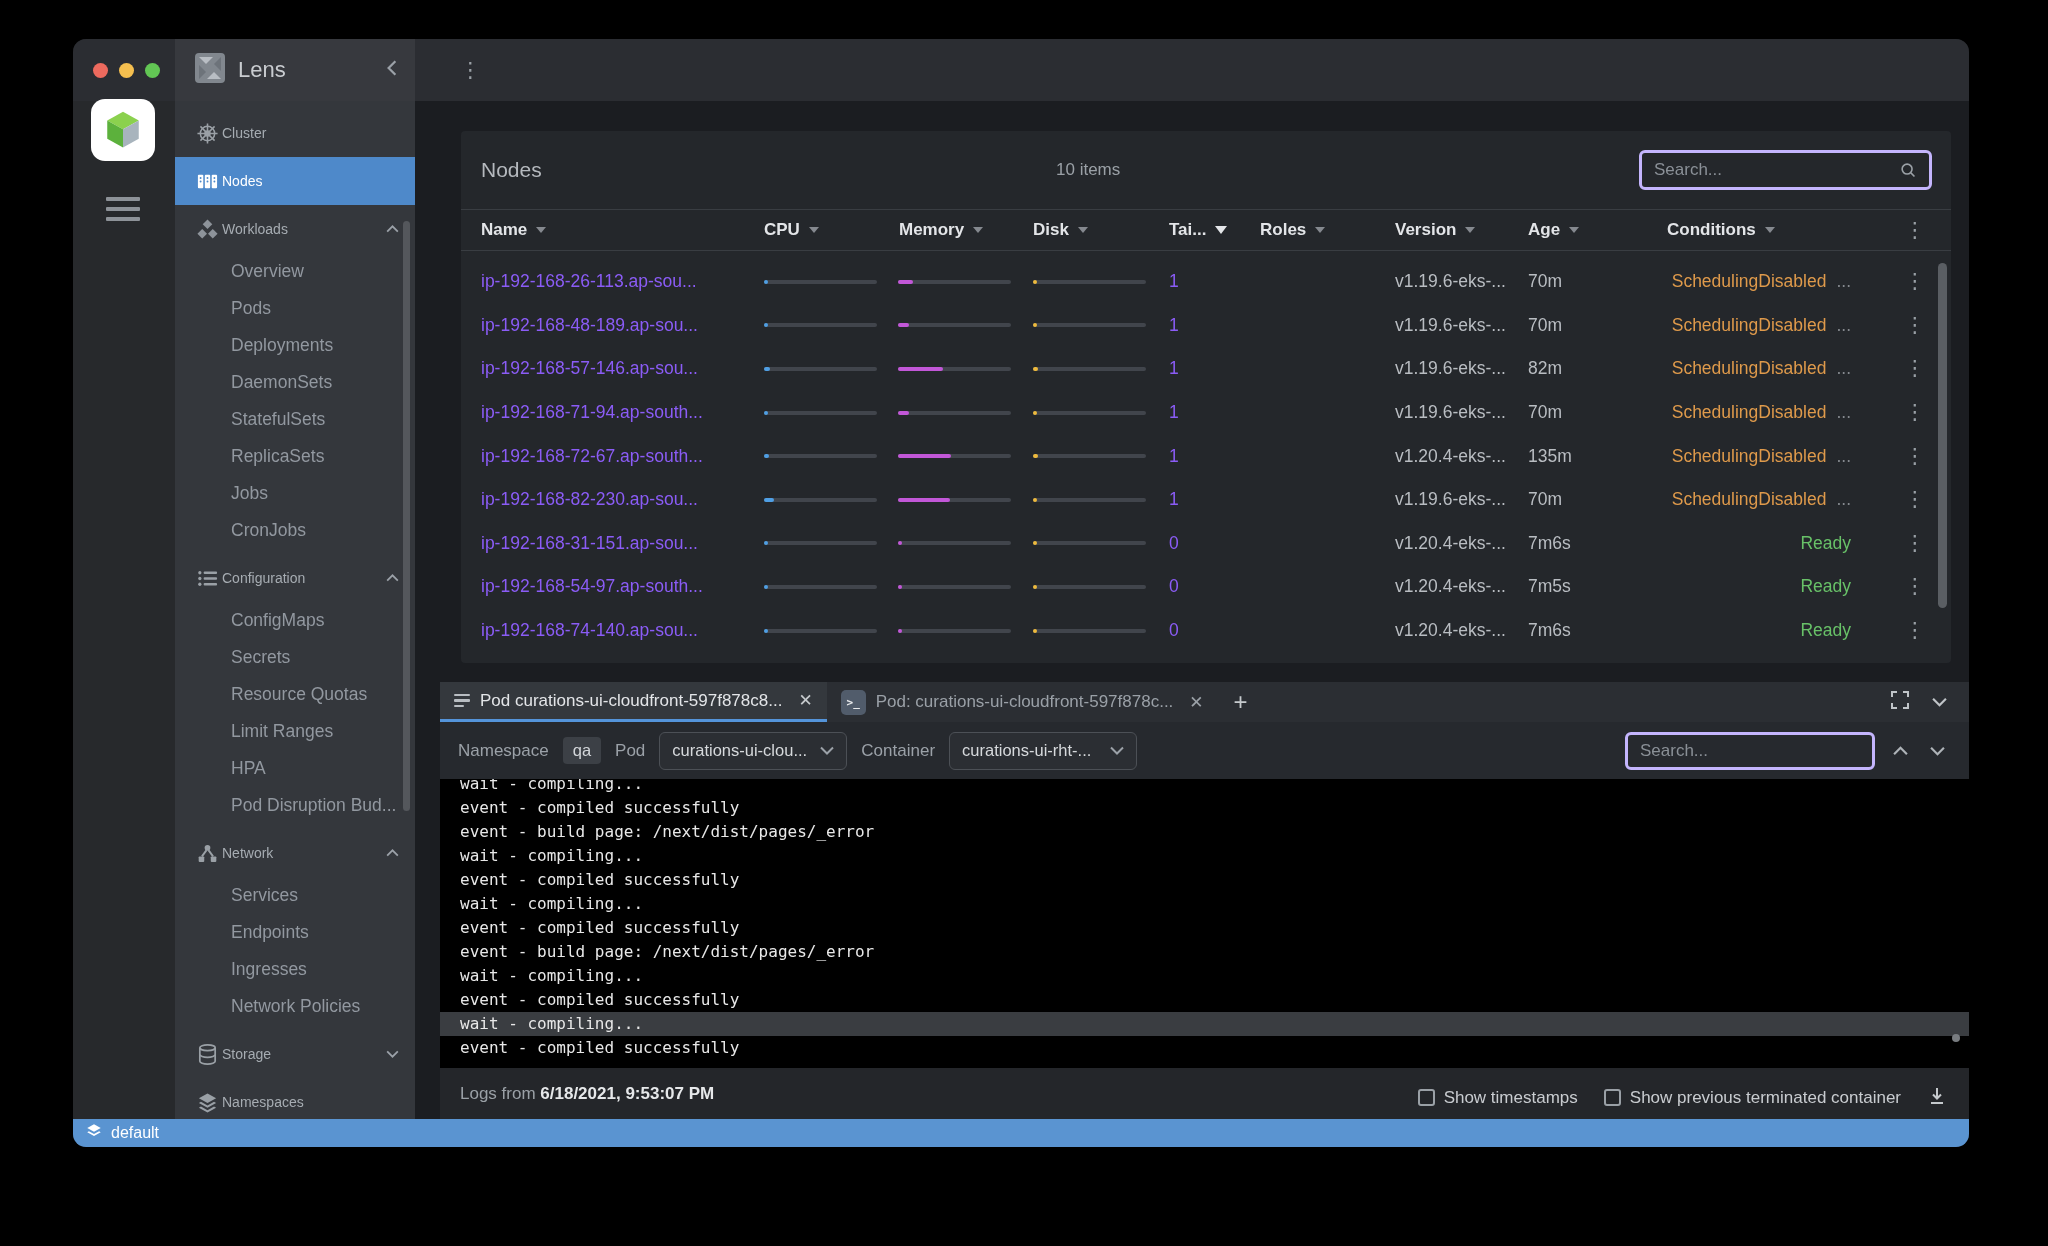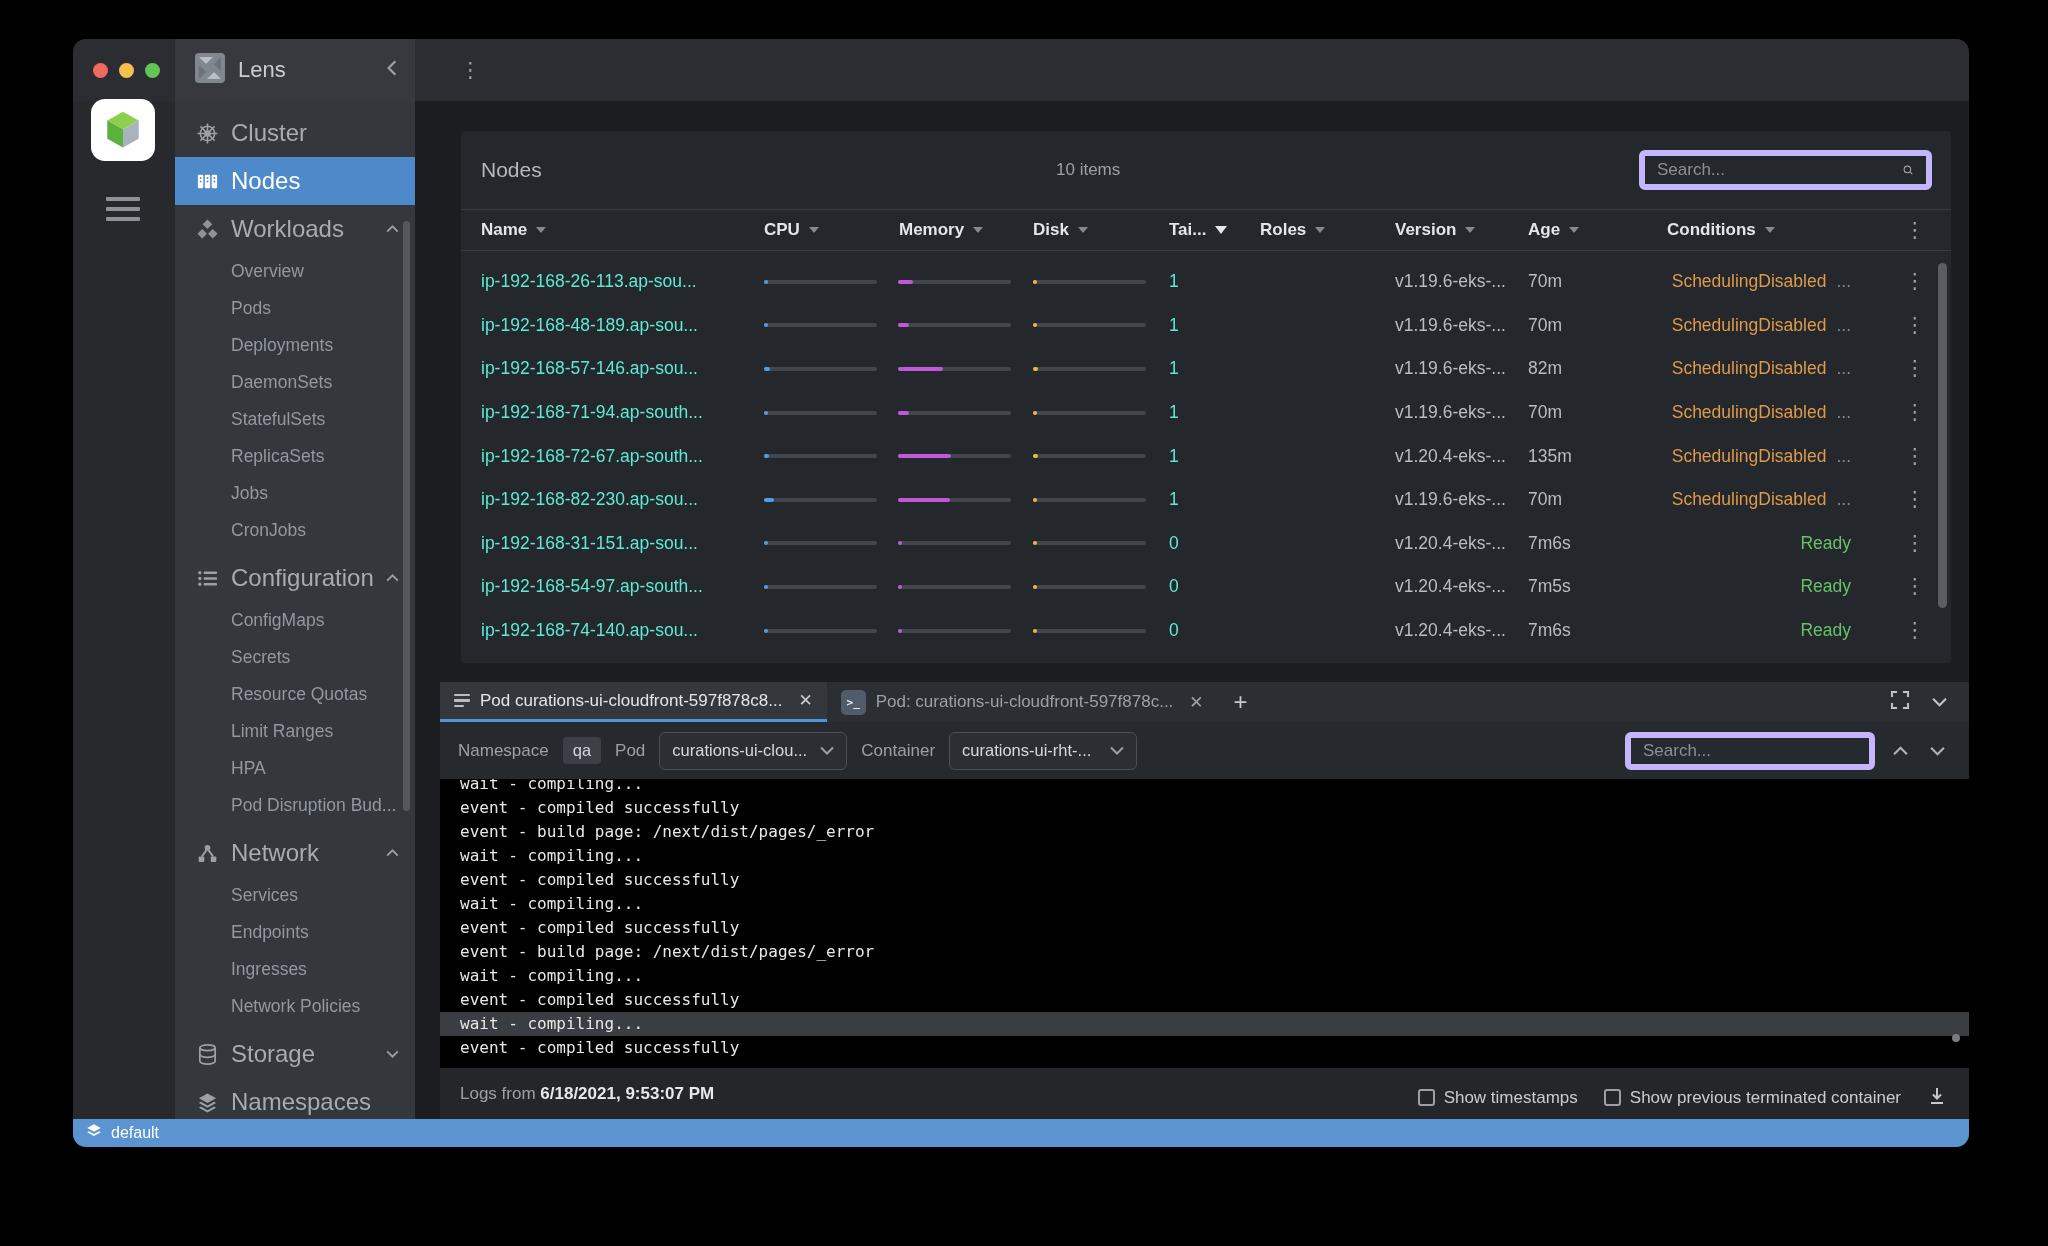--- a/index.html
+++ b/index.html
@@ -23,51 +23,51 @@
   .body { flex:1; display:flex; min-height:0; }
 
   .dockcol { width:102px; background:#27292c; flex-shrink:0; position:relative; }
   .app-tile { position:absolute; left:18px; top:-2px; width:64px; height:62px; background:#fff; border-radius:14px;
               display:flex; align-items:center; justify-content:center; }
   .burger { position:absolute; left:33px; top:96px; display:flex; flex-direction:column; gap:6px; }
   .burger i { width:34px; height:4px; background:#8d9298; border-radius:1px; display:block; }
 
   
   .sidebar { width:240px; background:#34373c; flex-shrink:0; position:relative; overflow:hidden; padding-top:8px; }
-  .side-item { height:48px; display:flex; align-items:center; padding:0 16px 0 20px; gap:12px; color:#a6acb2; font-size:24px; cursor:pointer; }
+  .side-item { height:48px; display:flex; align-items:center; padding:0 16px 0 20px; gap:3px; color:#a6acb2; font-size:14px; cursor:pointer; }
   .side-item .ico { width:24px; height:24px; flex-shrink:0; display:flex; align-items:center; justify-content:center; }
   .side-item .lbl { flex:1; white-space:nowrap; overflow:hidden; }
   .side-item.selected { background:#4e89ca; color:#fff; }
   .side-sub { height:37px; display:flex; align-items:center; padding-left:56px; color:#9298a0; font-size:17.5px; cursor:pointer; white-space:nowrap; }
   .side-scroll { position:absolute; right:5px; top:120px; width:7px; height:590px; background:#54575c; border-radius:4px; }
 
   
   .main { flex:1; display:flex; flex-direction:column; min-width:0; }
   .content { flex:1; min-height:0; position:relative; }
 
   .card { position:absolute; left:46px; top:30px; right:18px; bottom:19px; background:#24272b; border-radius:4px; display:flex; flex-direction:column; }
   .card-head { height:78px; display:flex; align-items:center; padding:0 19px 0 20px; position:relative; flex-shrink:0; }
   .card-title { color:#b5b9be; font-size:21px; }
   .items-count { position:absolute; left:595px; color:#9aa0a6; font-size:17px; }
-  .searchbox { margin-left:auto; width:293px; height:40px; border:6px solid #c4b5fd; border-radius:6px; display:flex; align-items:center; padding:0 12px; gap:24px; }
+  .searchbox { margin-left:auto; width:293px; height:40px; border:3px solid #c4b5fd; border-radius:6px; display:flex; align-items:center; padding:0 12px; gap:24px; }
   .searchbox input { flex:1; background:transparent; border:none; outline:none; color:#d6d9dc; font-size:17px; font-family:inherit; }
   .searchbox input::placeholder { color:#8a9097; }
 
   .tgrid { display:grid; grid-template-columns:265px 134px 135px 135px 88px 157px 133px 139px 1fr 56px; align-items:center; }
   .thead { height:42px; border-top:1px solid #393d42; border-bottom:1px solid #393d42; padding-left:20px; padding-right:8px; flex-shrink:0; }
   .th { color:#e3e5e8; font-size:17px; font-weight:600; display:flex; align-items:center; gap:9px; white-space:nowrap; }
   .sort { width:0; height:0; border-left:5px solid transparent; border-right:5px solid transparent; border-top:6px solid #85898f; display:inline-block; }
   .sort.active { border-left-width:6px; border-right-width:6px; border-top:8px solid #e4e6e9; }
   .th.c-cpu { padding-left:18px; } .th.c-mem { padding-left:19px; } .th.c-disk { padding-left:18px; }
   .th.c-tai { padding-left:19px; } .th.c-roles { padding-left:22px; }
   .th-kebab { justify-self:center; }
 
   .rows { flex:1; min-height:0; position:relative; padding-top:9px; overflow:hidden; }
   .trow { height:43.6px; padding-left:20px; padding-right:8px; cursor:pointer; }
-  .cell { color:#5eead4; font-size:17.5px; white-space:nowrap; overflow:hidden; }
+  .cell { color:#8b5cf6; font-size:17.5px; white-space:nowrap; overflow:hidden; }
   .cell.dim { color:#b9bdc2; }
   .cell.name { text-overflow:ellipsis; }
   .bar { width:113px; height:4px; background:#41454c; border-radius:2px; position:relative; margin-left:18px; }
   .bar .fill { position:absolute; left:0; top:0; bottom:0; border-radius:2px; min-width:4px; display:block; }
   .fill.cpu { background:#4f9fe4; } .fill.mem { background:#c257d8; } .fill.disk { background:#eeba3d; }
   .c-tai-cell { padding-left:19px; }
   .cond-cell { text-align:right; padding-right:36px; font-size:17.5px; white-space:nowrap; }
   .warn .cond { color:#df9a4b; } .ok .cond { color:#68c168; }
   .cond-more { color:#85898f; margin-left:10px; }
   .row-kebab { justify-self:center; }

